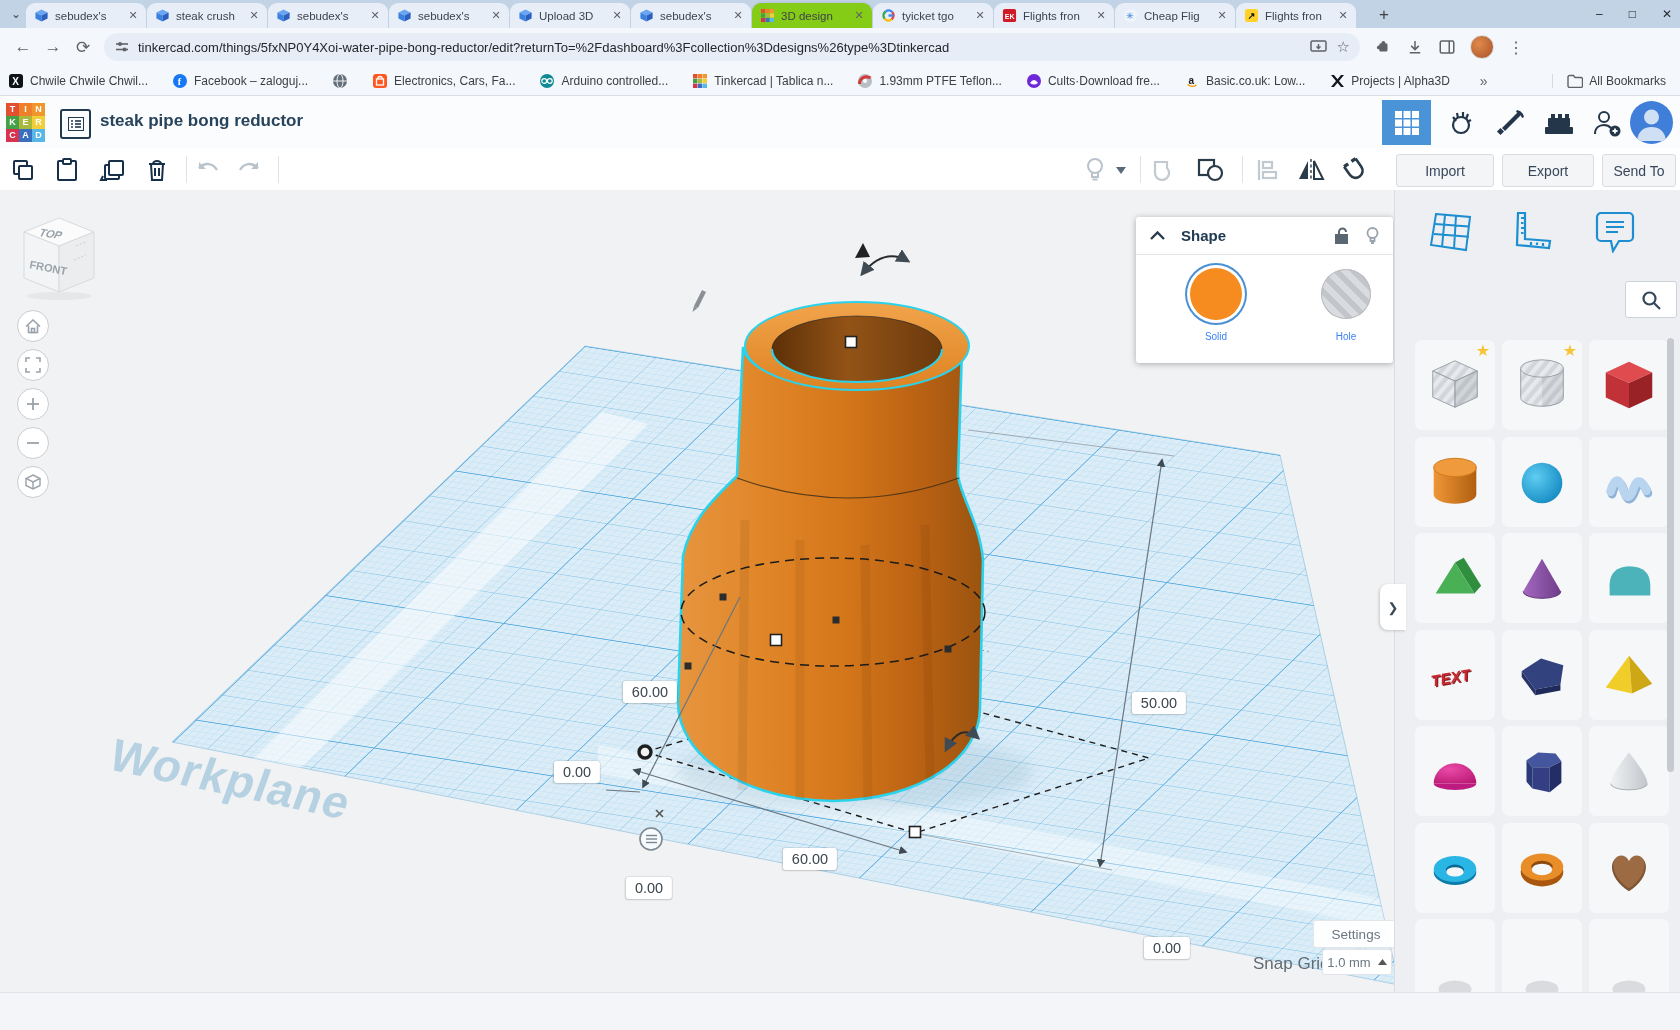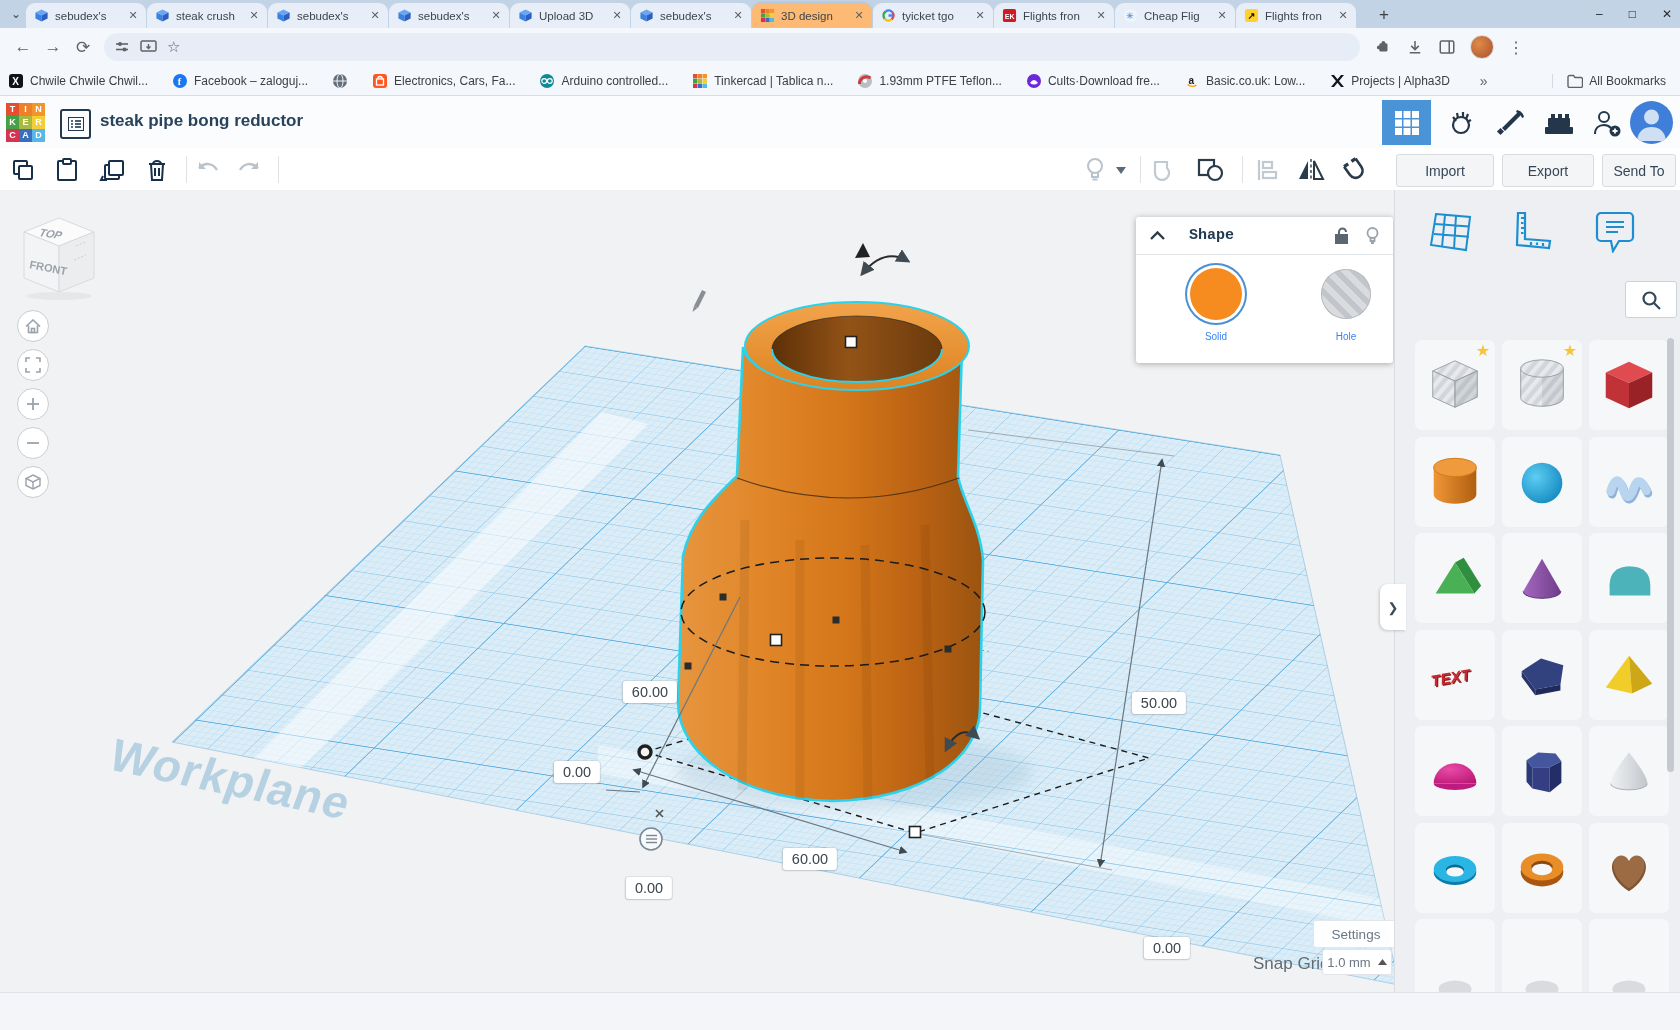--- a/index.html
+++ b/index.html
@@ -6,21 +6,21 @@
     font-family:"Liberation Sans",sans-serif;-webkit-font-smoothing:antialiased;}
   .abs{position:absolute;}
   .screen{position:absolute;left:0;top:0;width:1680px;height:1030px;overflow:hidden;}
 
   
   .tabstrip{left:0;top:0;width:1680px;height:28px;background:#c2d3e6;}
   .tabsearch{left:6px;top:5px;width:20px;height:18px;color:#3c4a58;font-size:12px;text-align:center;line-height:18px;}
   .tabs{left:26px;top:3px;height:25px;display:flex;}
   .tab{width:120px;height:25px;display:flex;align-items:center;padding:0 6px 0 8px;box-sizing:border-box;
        background:#e7eef8;border-radius:9px 9px 0 0;margin-right:1px;position:relative;}
-  .tab.active{background:#fdba74;box-shadow:0 -1px 2px rgba(0,0,0,.08);}
+  .tab.active{background:#84cc16;box-shadow:0 -1px 2px rgba(0,0,0,.08);}
   .tab .fav{width:15px;height:15px;flex:0 0 15px;margin-right:6px;}
   .tab .fav svg{width:15px;height:15px;display:block;}
   .tab .lbl{flex:1;font-size:11.5px;color:#3e444b;white-space:nowrap;overflow:hidden;}
   .tab .cls{width:14px;flex:0 0 14px;font-size:11px;color:#5f6368;text-align:center;}
   .newtab{left:1372px;top:4px;width:24px;height:24px;font-size:17px;color:#3c4043;text-align:center;line-height:22px;}
   .winbtns{right:8px;top:0;height:28px;display:flex;align-items:center;gap:26px;font-size:12px;color:#24292e;}
   .browser-toolbar{left:0;top:28px;width:1680px;height:38px;background:#f4f7fb;display:flex;align-items:center;}
   .navic{font-size:17px;color:#5f6368;width:30px;text-align:center;}
   .urlpill{position:relative;margin-left:6px;width:1256px;height:28px;background:#e7edf7;border-radius:14px;
            display:flex;align-items:center;padding:0 10px;box-sizing:border-box;}
@@ -66,21 +66,21 @@
   .snap-value{left:1322px;top:949px;width:70px;height:26px;background:#fff;border:1px solid #e0e3e7;border-radius:3px;
      font-size:13px;color:#6b7783;display:flex;align-items:center;justify-content:center;gap:7px;box-sizing:border-box;}
   .collapse-tab{left:1380px;top:584px;width:26px;height:46px;background:#fff;border-radius:8px 0 0 8px;
      box-shadow:-1px 1px 3px rgba(0,0,0,.18);display:flex;align-items:center;justify-content:center;
      font-size:13px;color:#3c4a56;}
 
   
   .shape-panel{left:1136px;top:217px;width:257px;height:146px;background:#fff;border-radius:3px;
      box-shadow:0 1px 6px rgba(0,0,0,.3);}
   .sp-head{height:38px;border-bottom:1px solid #e3e6e9;display:flex;align-items:center;padding:0 14px;box-sizing:border-box;}
-  .sp-title{font-size:15px;font-weight:bold;color:#203a52;margin-left:24px;font-family:Liberation Mono, monospace;}
+  .sp-title{font-size:15px;font-weight:bold;color:#203a52;margin-left:16px;}
   .sp-body{position:relative;height:107px;}
   .solid-circ{position:absolute;left:54px;top:13px;width:52px;height:52px;border-radius:50%;background:#f68b1f;
      box-shadow:0 0 0 3px #fff,0 0 0 5px #4a90d2;}
   .hole-circ{position:absolute;left:185px;top:14px;width:50px;height:50px;border-radius:50%;
      background:repeating-linear-gradient(45deg,#d9dbde 0 6px,#c2c5c9 6px 12px);box-shadow:0 0 0 1px #b9bcc0 inset;}
   .sp-lbl{position:absolute;top:76px;width:60px;text-align:center;font-size:10px;color:#3b82f6;}
 
   
   .lib-panel{left:1394px;top:190px;width:286px;height:802px;background:#edeff2;border-left:1px solid #d9dde1;overflow:hidden;}
   .lib-ic{position:absolute;top:18px;width:48px;height:48px;display:flex;align-items:center;justify-content:center;}
@@ -286,20 +286,21 @@
       <span class="pillic" style="margin-left:0">
         <svg width="16" height="16" viewBox="0 0 16 16">
             <g stroke="#5f6368" stroke-width="1.6" fill="none">
           <line x1="2" y1="5" x2="14" y2="5"></line>
               <line x1="2" y1="10.5" x2="14" y2="10.5"></line>
             </g>
           <circle cx="6" cy="5" r="2" fill="#5f6368"></circle>
             <circle cx="10.5" cy="10.5" r="2" fill="#5f6368"></circle>
           </svg>
       </span>
+      <span class="urltext">tinkercad.com/things/5fxNP0Y4Xoi-water-pipe-bong-reductor/edit?returnTo=%2Fdashboard%3Fcollection%3Ddesigns%26type%3Dtinkercad</span>
       <span class="pillic">
         <svg width="17" height="15" viewBox="0 0 17 15">
             <rect x="1" y="1" width="15" height="10" rx="1.5" fill="none" stroke="#5f6368" stroke-width="1.5"></rect>
             <path d="M8.5,4 v4 M6.5,6.5 l2,2 2,-2" stroke="#5f6368" stroke-width="1.4" fill="none"></path>
           </svg>
       </span>
       <span class="pillic" style="font-size:15px">☆</span>
     </div>
     <span class="tbic">
       <svg width="18" height="18" viewBox="0 0 24 24" fill="#5f6368">

